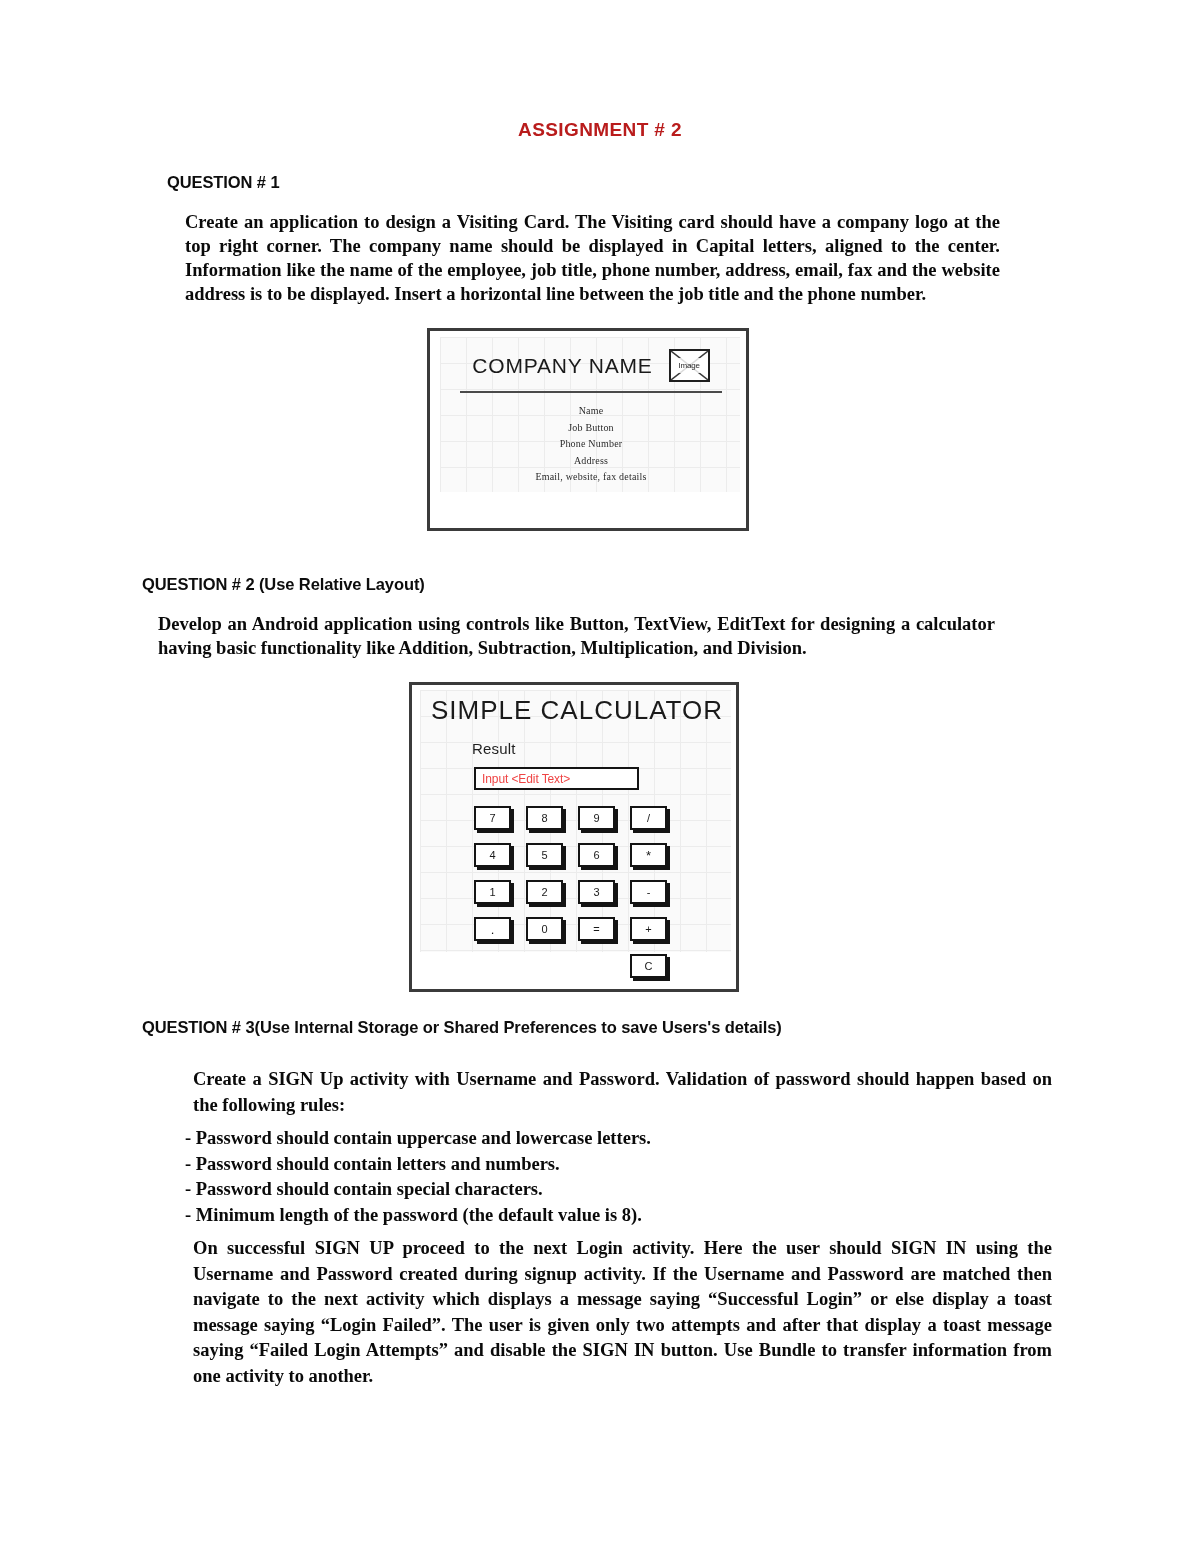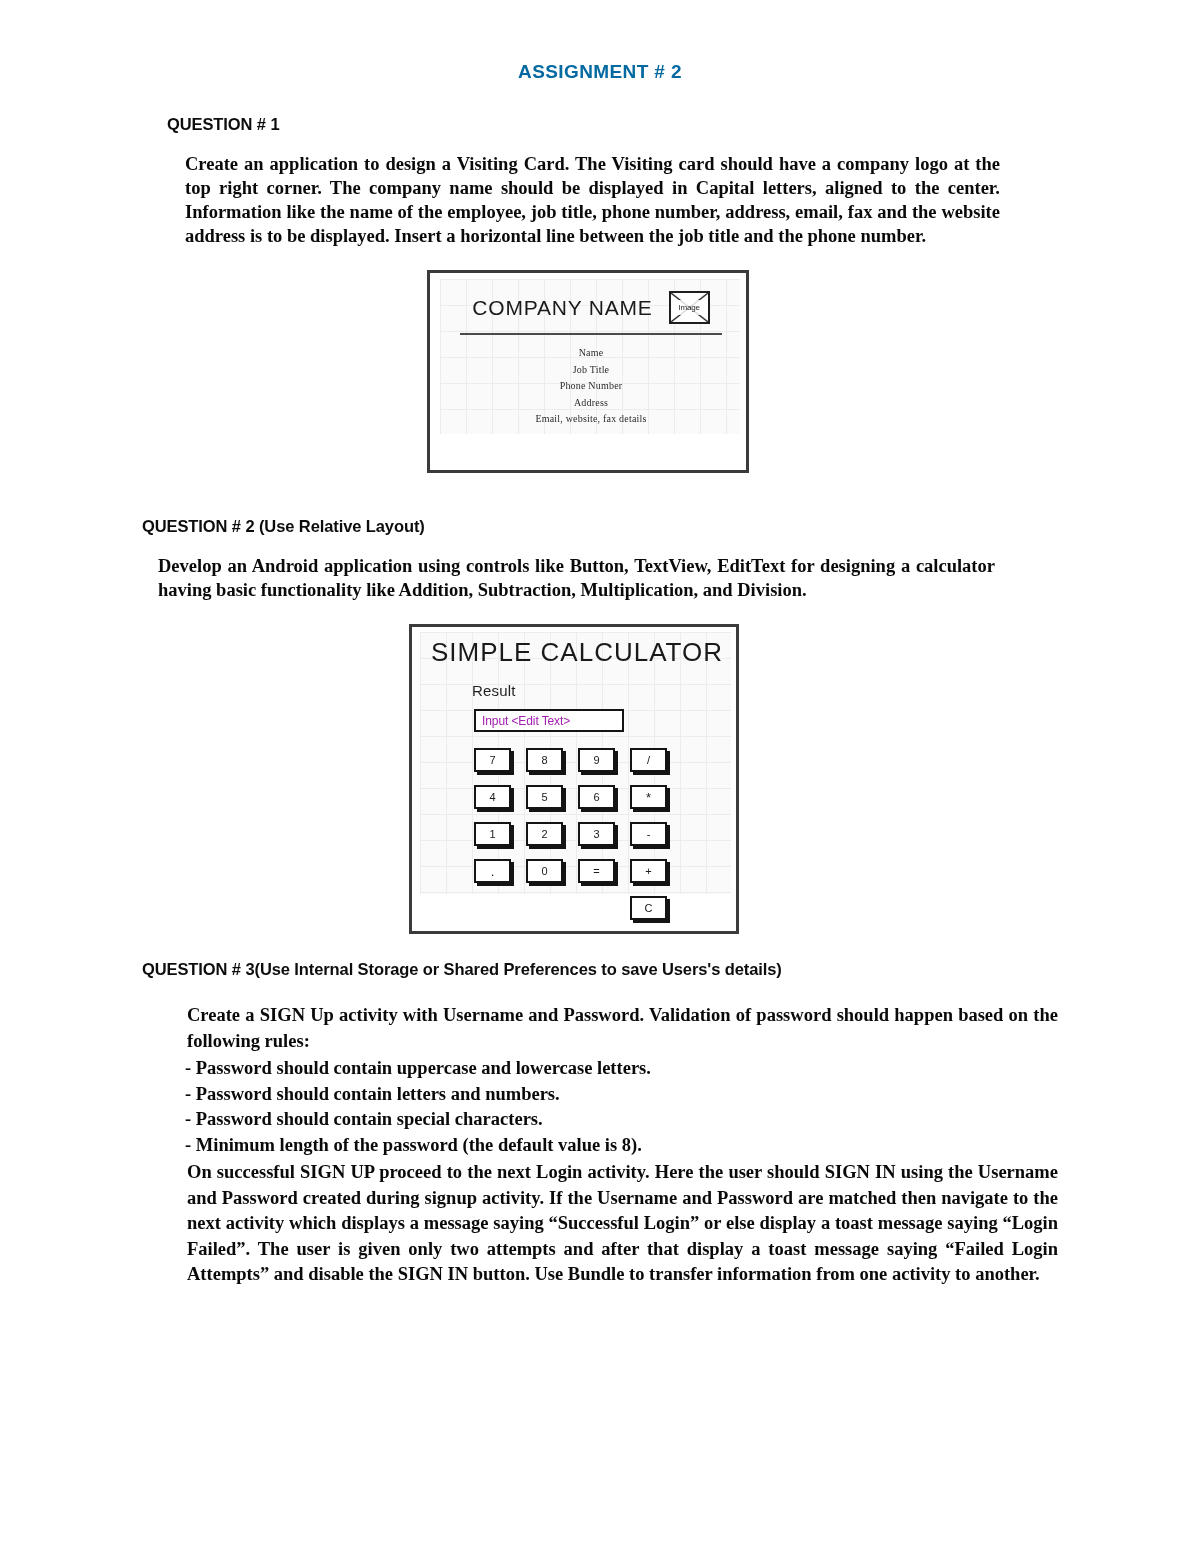--- a/index.html
+++ b/index.html
@@ -25,22 +25,22 @@
   }
 
   
   .doc-title {
     text-align: center;
     font-family: "Liberation Sans", sans-serif;
     font-weight: bold;
     font-size: 19px;
     letter-spacing: 0.4px;
     margin: 0;
-    padding-top: 61px;
-    color: #0369a1;
+    padding-top: 119px;
+    color: #b91c1c;
   }
 
   .q-heading {
     font-family: "Liberation Sans", sans-serif;
     font-weight: bold;
     font-size: 16.5px;
     color: #0d0d0d;
     margin: 0;
     padding-left: 142px;
     letter-spacing: -0.1px;
@@ -65,21 +65,21 @@
   }
   .q2-body {
     margin: 0;
     padding: 18px 205px 0 158px;
   }
   .q3-body {
     margin: 0;
     padding: 22px 140px 0 185px;
     line-height: 25.5px;
   }
-  .q3-body p { margin: 2px; }
+  .q3-body p { margin: 8px; }
   .q3-rules { margin: 0; }
   .q3-rules div { text-align: left; }
 
   
   .mockup {
     border: 3px solid #3b3b3b;
     background: #ffffff;
     box-sizing: border-box;
     position: relative;
   }
@@ -189,31 +189,31 @@
   }
   .calc-result {
     font-family: "Liberation Sans", sans-serif;
     font-size: 15px;
     color: #1f1f1f;
     padding: 14px 0 0 60px;
     letter-spacing: 0.2px;
   }
   .calc-input {
     margin: 10px 0 0 62px;
-    width: 150px;
+    width: 165px;
     height: 23px;
     border: 2.5px solid #141414;
     background: #ffffff;
     display: flex;
     align-items: center;
     padding-left: 6px;
     box-sizing: border-box;
     font-family: "Liberation Sans", sans-serif;
     font-size: 12px;
-    color: #a21caf;
+    color: #ef4444;
     letter-spacing: -0.1px;
   }
   .keypad {
     margin: 16px 0 0 62px;
     display: grid;
     grid-template-columns: repeat(4, 52px);
     grid-auto-rows: 37px;
     gap: 0;
   }
   .key {
@@ -254,21 +254,21 @@
           <svg viewBox="0 0 37 29" preserveAspectRatio="none" aria-hidden="true">
             <line x1="0" y1="0" x2="37" y2="29" stroke="#3a3a3a" stroke-width="1.4"></line>
             <line x1="37" y1="0" x2="0" y2="29" stroke="#3a3a3a" stroke-width="1.4"></line>
           </svg>
           <span class="ip-label">Image</span>
         </div>
       </div>
       <div class="card-rule"></div>
       <div class="card-lines">
         <div>Name</div>
-        <div>Job Title</div>
+        <div>Job Button</div>
         <div>Phone Number</div>
         <div>Address</div>
         <div>Email, website, fax details</div>
       </div>
     </div>
   </div>
 
   <div style="height:44px"></div>
   <h2 class="q-heading q2-heading">QUESTION # 2 (Use Relative Layout)</h2>
 

